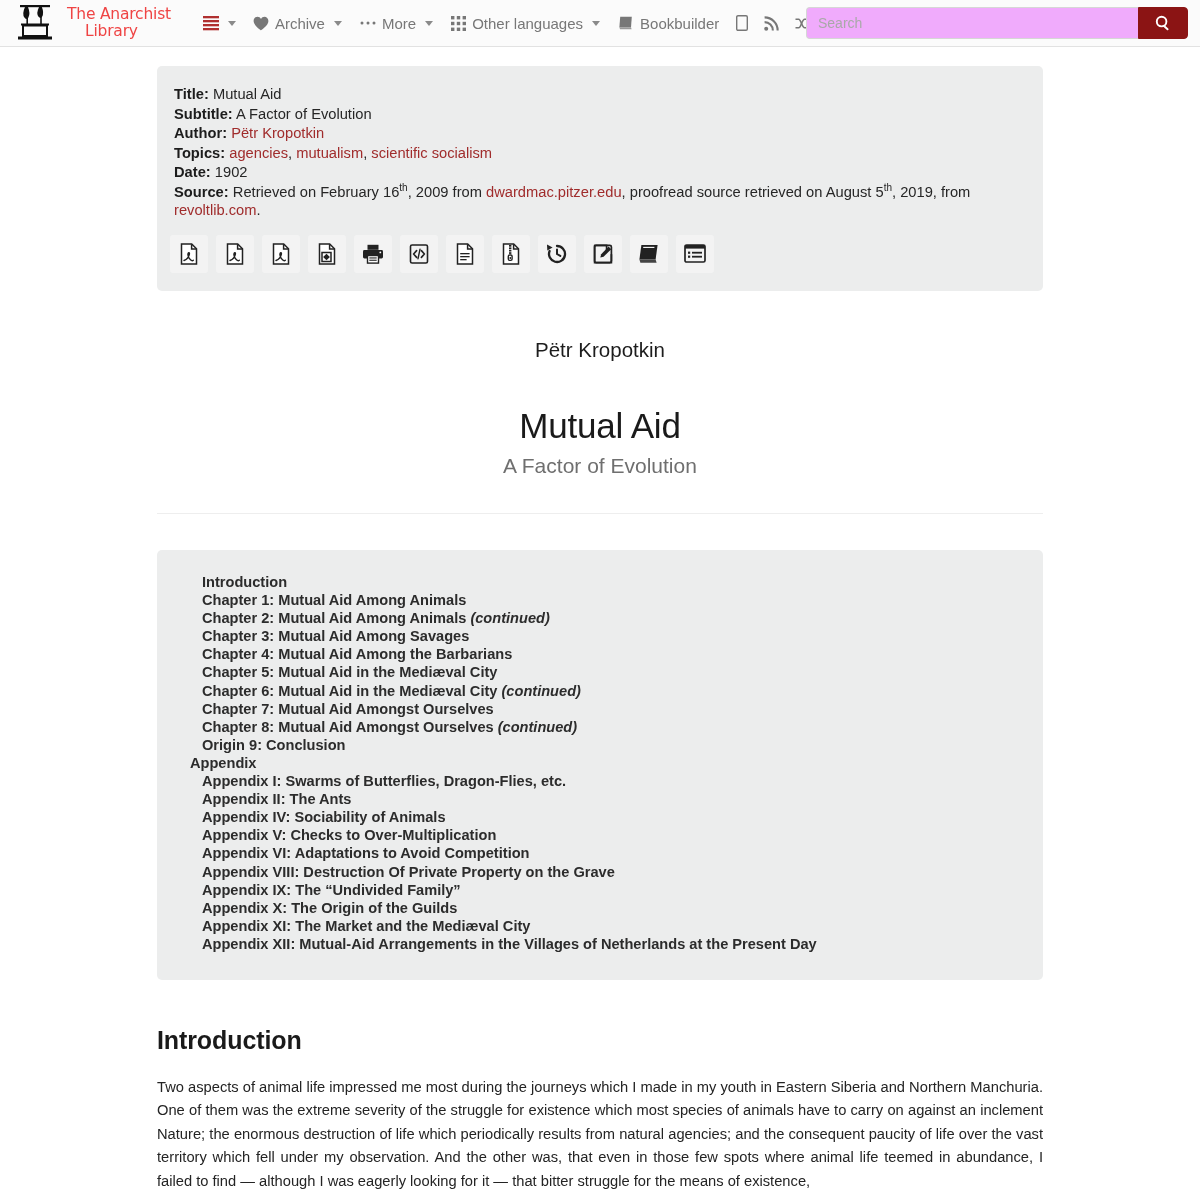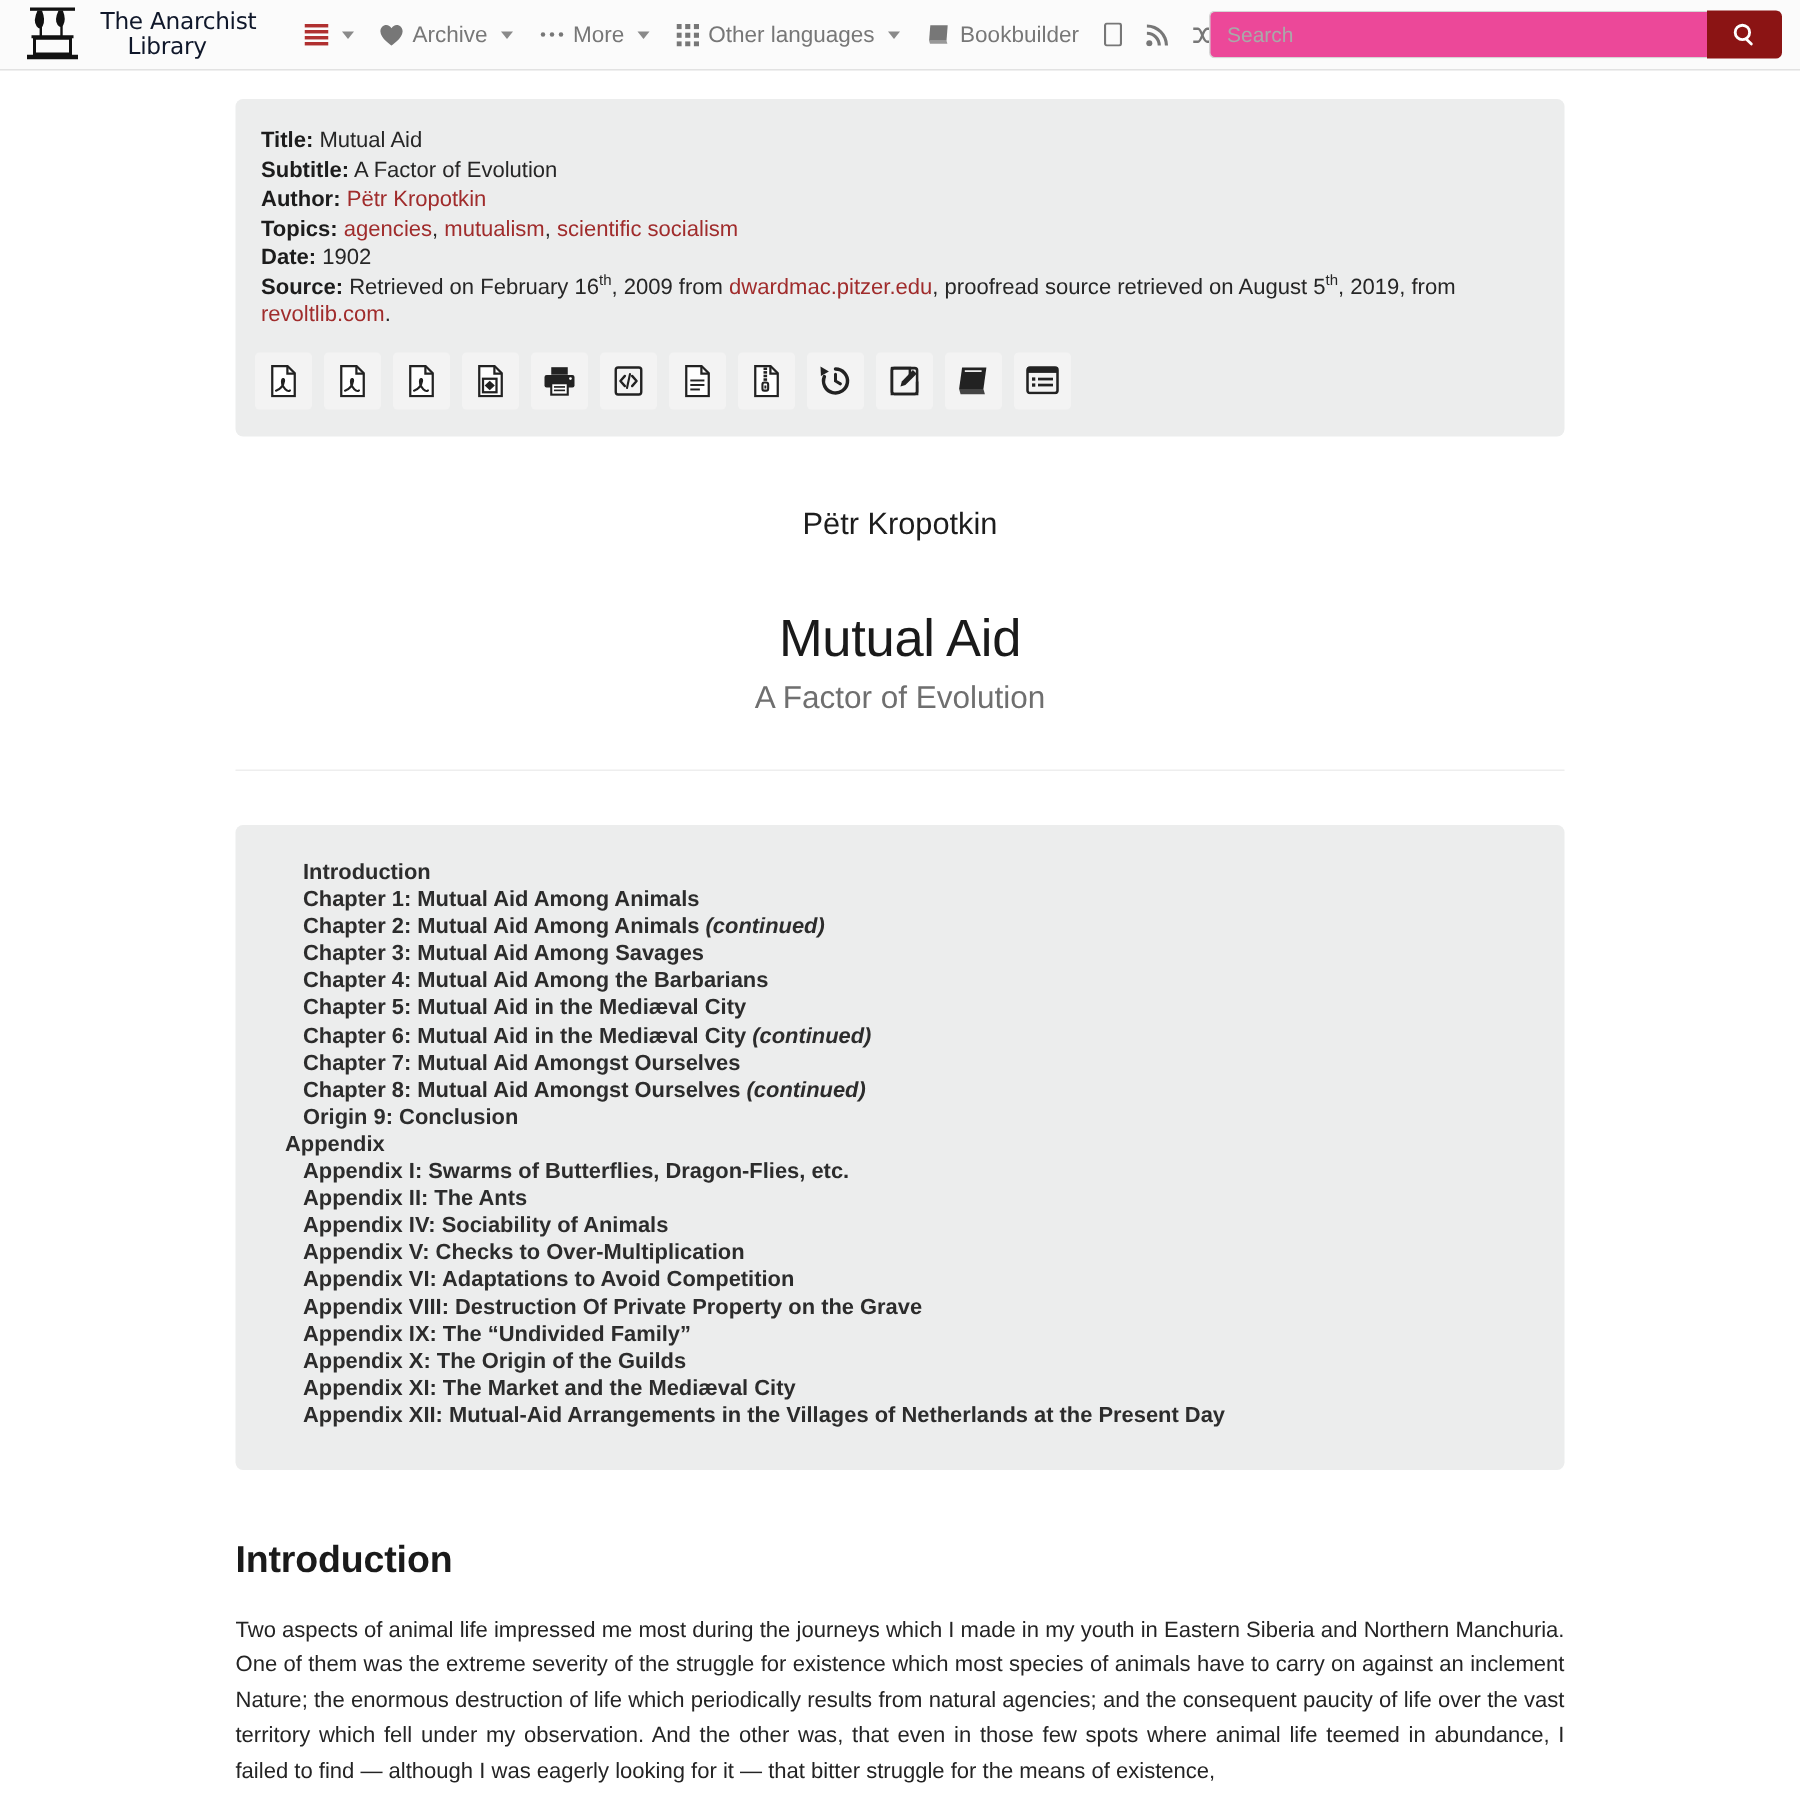--- a/index.html
+++ b/index.html
@@ -30,21 +30,21 @@
     gap: 7px;
     text-decoration: none;
     margin-right: 24px;
     flex: none;
   }
   .brand-logo { width: 46px; height: 40px; display:block; flex:none; }
   .brand-text {
     font-family: "DejaVu Sans", sans-serif;
     font-size: 15.5px;
     line-height: 1.08;
-    color: #0f172a;
+    color: #ef4444;
     letter-spacing: -0.2px;
   }
   .brand-text .l2 { display:block; padding-left: 18px; }
 
   .nav-items {
     display: flex;
     align-items: center;
     gap: 0px;
     flex: 1 1 auto;
     min-width: 0;
@@ -81,21 +81,21 @@
     width: 332px;
     height: 32px;
     border: 1px solid #d6d6d6;
     border-right: none;
     border-radius: 4px 0 0 4px;
     padding: 0 11px;
     font-size: 14px;
     font-family: "Liberation Sans", sans-serif;
     color: #333;
     outline: none;
-    background: #ec4899;
+    background: #f0abfc;
   }
   .search-input::placeholder { color: #a9a9a9; }
   .search-btn {
     width: 50px; height: 32px;
     background: #8b1414;
     border: 1px solid #8b1414;
     border-radius: 0 4px 4px 0;
     display: flex; align-items: center; justify-content: center;
     cursor: pointer;
     padding: 0;

